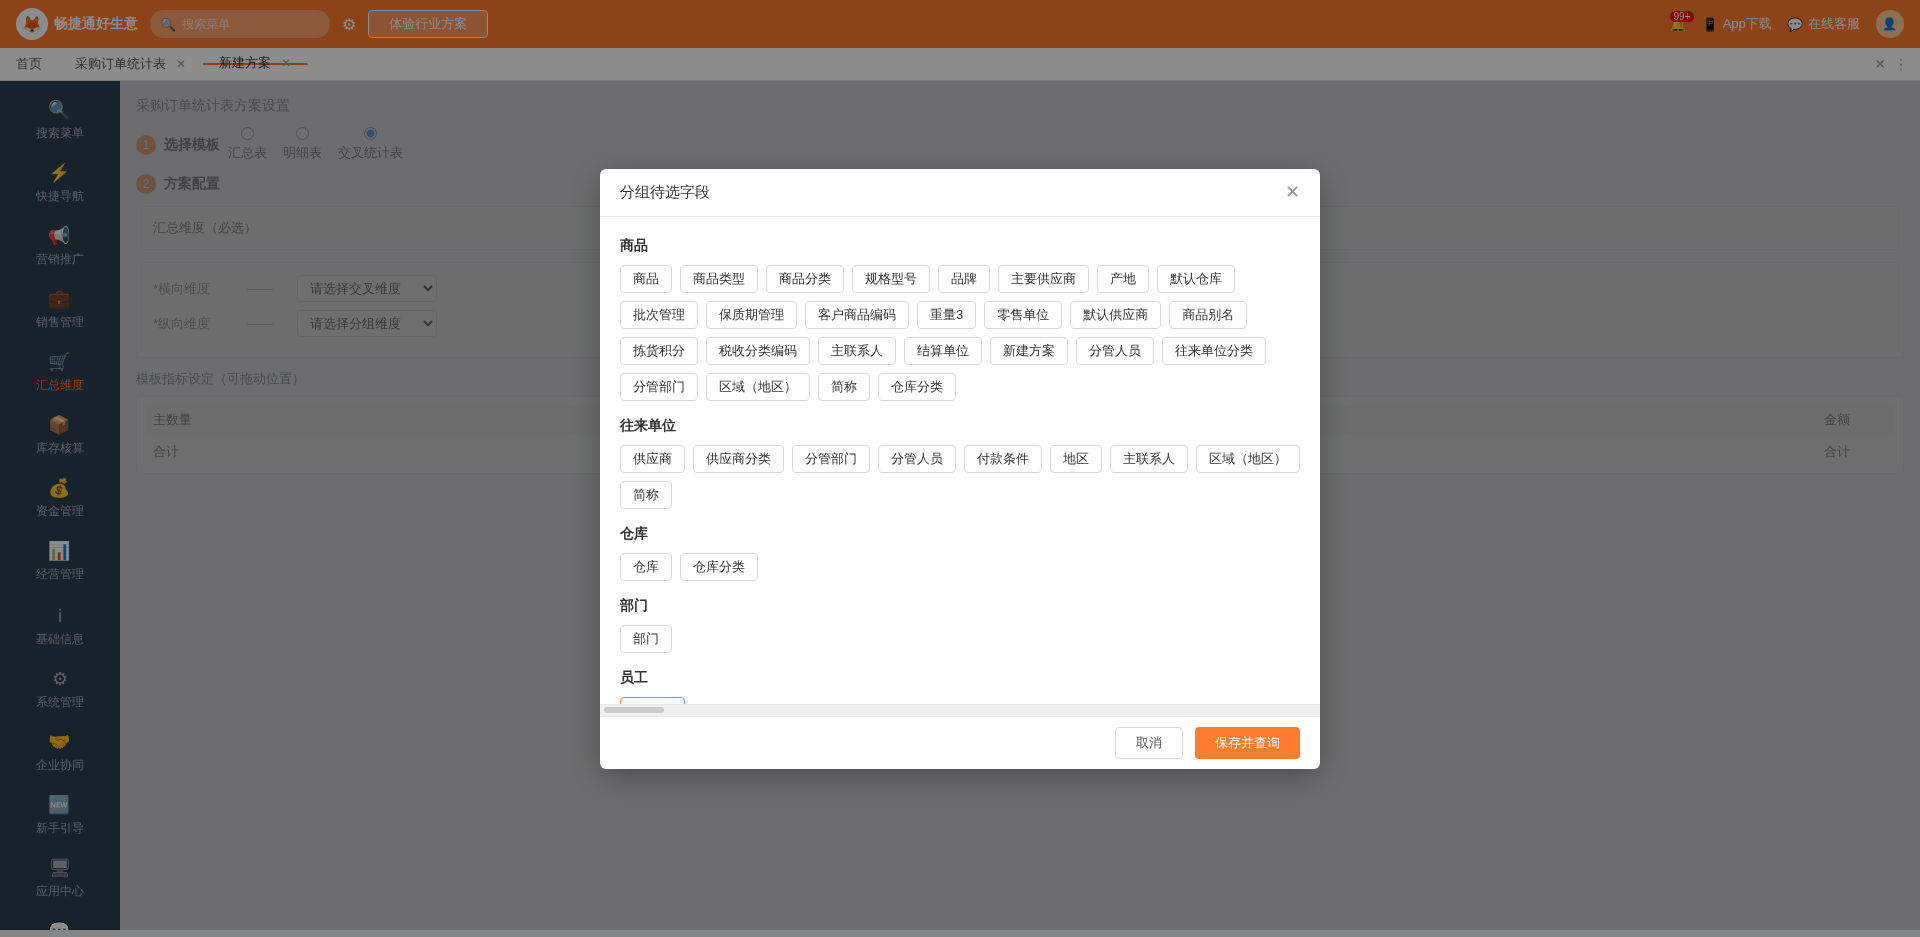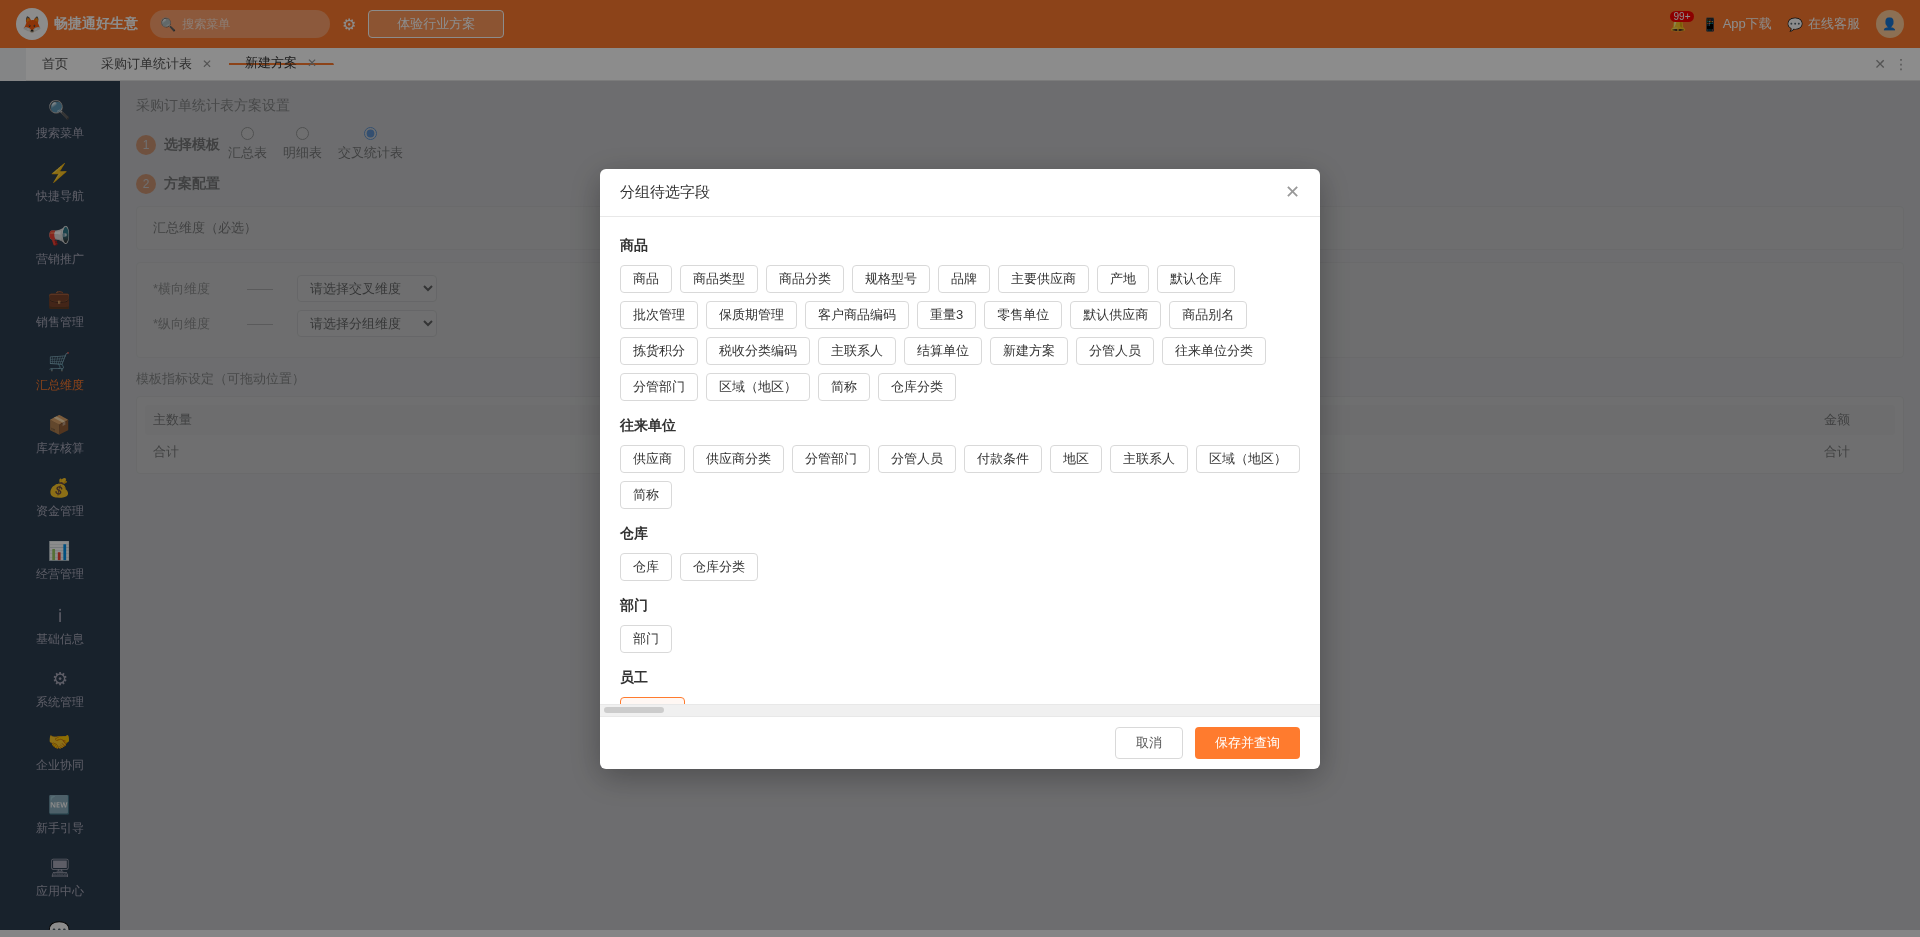--- a/index.html
+++ b/index.html
@@ -55,21 +55,21 @@
       display: flex;
       align-items: center;
       gap: 16px;
       color: white;
       font-size: 13px;
     }
     .experience-btn {
       background: #ff9a5c;
       border: 1px solid white;
       color: white;
-      padding: 4px 28px;
+      padding: 4px 20px;
       border-radius: 4px;
       font-size: 13px;
       cursor: pointer;
     }
     .nav-icon-item {
       display: flex; align-items: center; gap: 4px; cursor: pointer;
       position: relative;
     }
     .badge {
       background: red;
@@ -91,21 +91,20 @@
     }
 
     
     .tab-bar {
       height: 24px;
       background: #fff;
       border-bottom: 1px solid #e0e0e0;
       display: flex;
       align-items: center;
       padding: 16px 0;
-      margin-left: 26px;
     }
     .tab-item {
       height: 100%;
       padding: 0 16px;
       display: flex;
       align-items: center;
       gap: 6px;
       font-size: 13px;
       cursor: pointer;
       border-right: 1px solid #e8e8e8;

